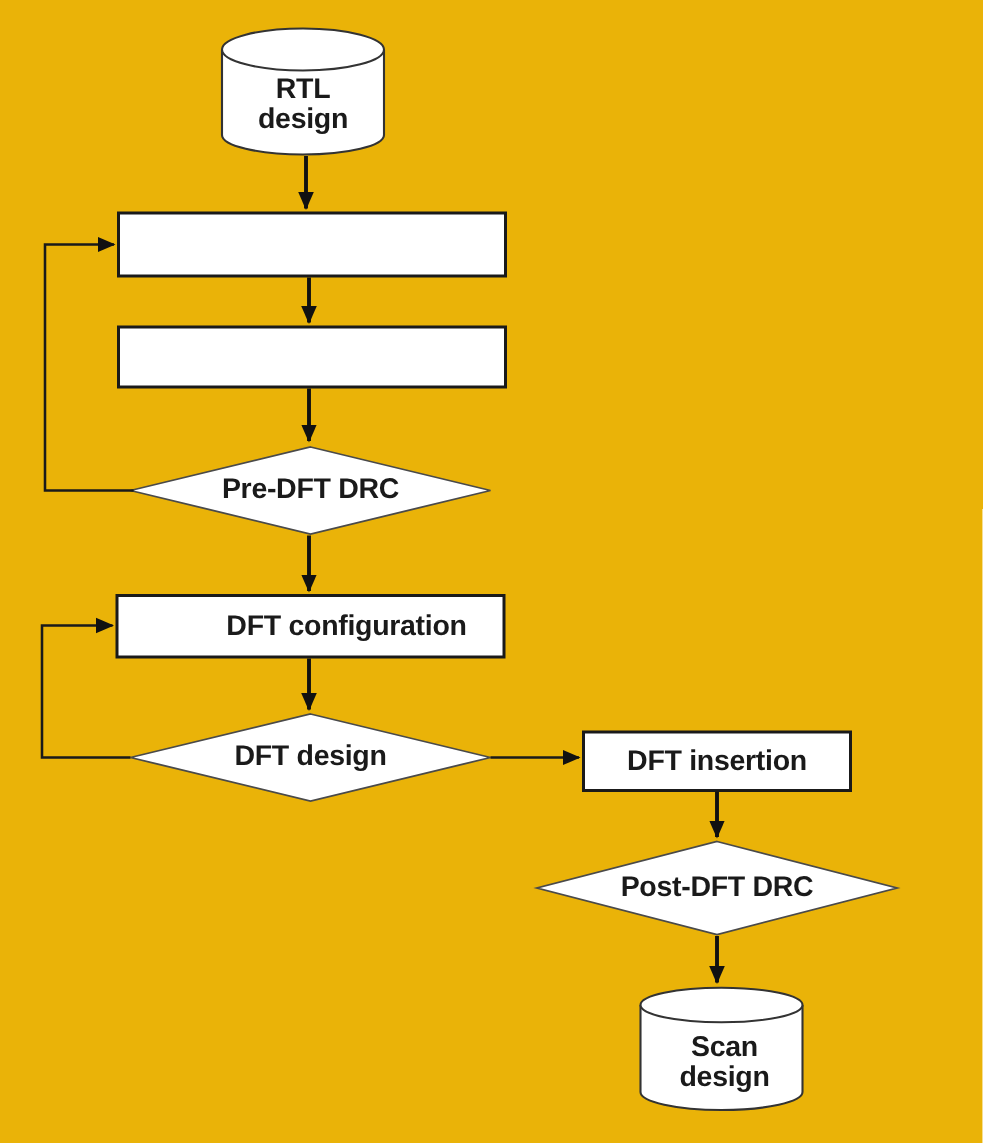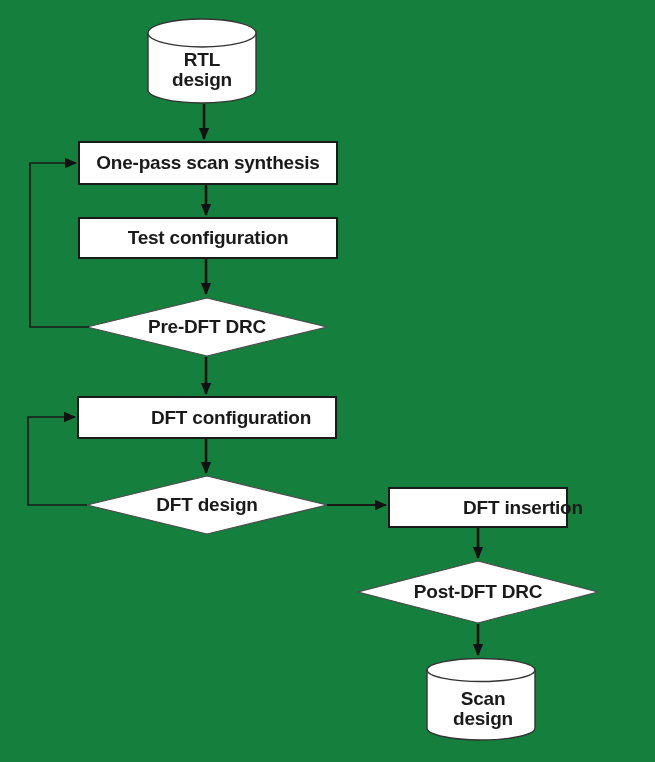--- a/index.html
+++ b/index.html
@@ -1,20 +1,20 @@
 <!DOCTYPE html>
 <html><head>
 <meta charset="utf-8">
 <style>
   html, body { margin: 0; padding: 0; background: #ffffff; }
   .stage {
     position: relative;
     width: 655px;
     height: 762px;
-    background: #15803d;
+    background: #eab308;
     font-family: "Liberation Sans", sans-serif;
     overflow: hidden;
   }
   .stage svg { position: absolute; left: 0; top: 0; }
 
   
   .proc-box   { fill: #ffffff; stroke: #1a1a1a; stroke-width: 2; }
   .decision   { fill: #ffffff; stroke: #4a4a4a; stroke-width: 1.2; }
   .cyl        { fill: #ffffff; stroke: #333333; stroke-width: 1.4; }
   .flow       { fill: none; stroke: #111111; stroke-width: 2.6; }
@@ -34,21 +34,21 @@
     letter-spacing: -0.2px;
     color: #1a1a1a;
     white-space: pre-line;
     pointer-events: none;
   }
   .lbl-one-pass      { left: 79px;  top: 142px; width: 258px; height: 42px; }
   .lbl-test-config   { left: 79px;  top: 218px; width: 258px; height: 40px; }
   .lbl-pre-dft       { left: 87px;  top: 307px; width: 240px; height: 40px; }
   .lbl-dft-config    { left: 78px;  top: 397px; width: 258px; height: 41px; margin-left: 24px; }
   .lbl-dft-preview   { left: 87px;  top: 485px; width: 240px; height: 40px; }
-  .lbl-dft-insertion { left: 389px; top: 488px; width: 178px; height: 39px; padding-left: 45px; }
+  .lbl-dft-insertion { left: 389px; top: 488px; width: 178px; height: 39px; }
   .lbl-post-dft      { left: 358px; top: 572px; width: 240px; height: 40px; }
   .lbl-rtl           { left: 148px; top: 44px;  width: 108px; height: 52px; }
   .lbl-scan          { left: 427px; top: 683px; width: 112px; height: 52px; }
 </style>
 </head>
 <body>
 
 <div class="stage">
 
   <svg width="655" height="762" viewBox="0 0 655 762">
@@ -85,22 +85,20 @@
     <path class="conn" d="M327,505 H386" marker-end="url(#ah)"></path>
     <path class="flow" d="M478,528 V558" marker-end="url(#ah)"></path>
     <path class="flow" d="M478,624 V655" marker-end="url(#ah)"></path>
 
     <path class="loop" d="M89,327 H30 V163 H76" marker-end="url(#ah)"></path>
     <path class="loop" d="M87,505 H28 V417 H75" marker-end="url(#ah)"></path>
   </svg>
 
   <div class="lbl lbl-rtl">RTL
 design</div>
-  <div class="lbl lbl-one-pass">One-pass scan synthesis</div>
-  <div class="lbl lbl-test-config">Test configuration</div>
   <div class="lbl lbl-pre-dft">Pre-DFT DRC</div>
   <div class="lbl lbl-dft-config">DFT configuration</div>
   <div class="lbl lbl-dft-preview">DFT design</div>
   <div class="lbl lbl-dft-insertion">DFT insertion</div>
   <div class="lbl lbl-post-dft">Post-DFT DRC</div>
   <div class="lbl lbl-scan">Scan
 design</div>
 
 </div>
 

